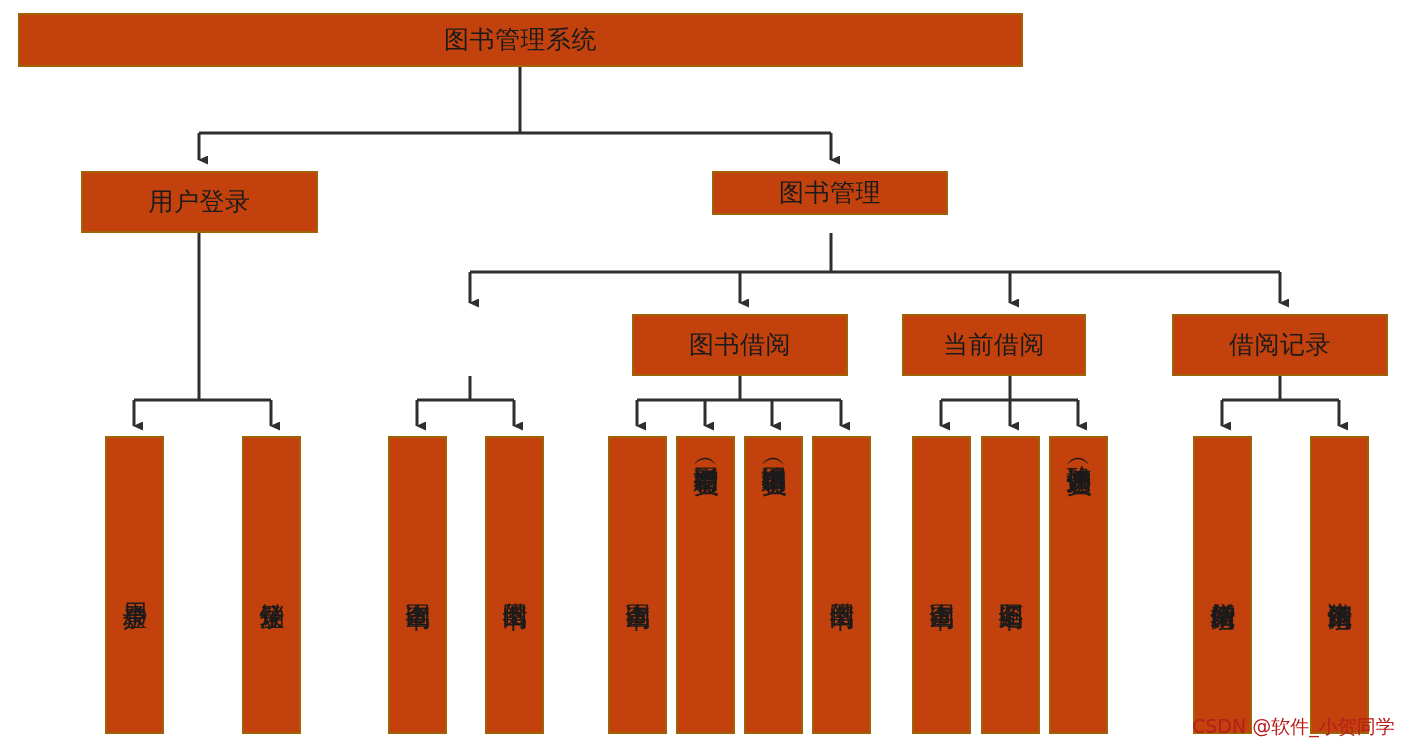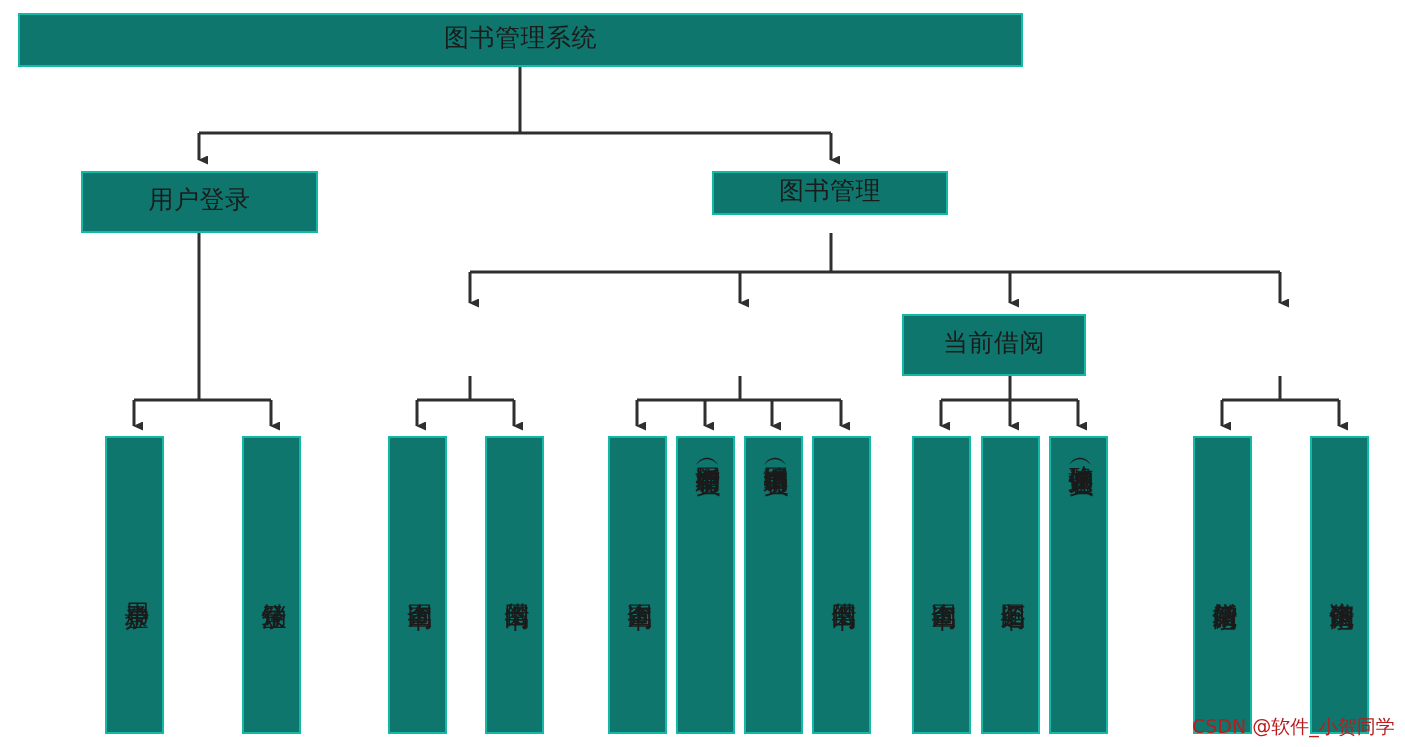--- a/index.html
+++ b/index.html
@@ -22,28 +22,27 @@
     position: absolute;
     left: 0;
     top: 0;
     width: 1405px;
     height: 747px;
     pointer-events: none;
   }
   .node {
     position: absolute;
     box-sizing: border-box;
-    background: #0f766e;
-    border: 2px solid #14b8a6;
+    background: #c2410c;
+    border: 2px solid #a16207;
     display: flex;
     align-items: center;
     justify-content: center;
     color: #1b1b1b;
     z-index: 2;
-    font-family: Liberation Mono, monospace;
   }
   .node-label {
     display: block;
     line-height: 1.18;
     letter-spacing: 0.5px;
     white-space: nowrap;
   }
   
   .node.horiz .node-label {
     font-size: 25px;
@@ -142,25 +141,31 @@
 
   <div class="node horiz" style="left:81px; top:171px; width:237px; height:62px;">
     <span class="node-label">用户登录</span>
   </div>
 
   <div class="node horiz" style="left:712px; top:171px; width:236px; height:44px;">
     <span class="node-label">图书管理</span>
   </div>
 
 
+  <div class="node horiz" style="left:632px; top:314px; width:216px; height:62px;">
+    <span class="node-label">图书借阅</span>
+  </div>
 
   <div class="node horiz" style="left:902px; top:314px; width:184px; height:62px;">
     <span class="node-label">当前借阅</span>
   </div>
 
+  <div class="node horiz" style="left:1172px; top:314px; width:216px; height:62px;">
+    <span class="node-label">借阅记录</span>
+  </div>
 
   <div class="node vert centered" style="left:105px; top:436px; width:59px; height:298px;">
     <span class="node-label">用户登录</span>
   </div>
 
   <div class="node vert centered" style="left:242px; top:436px; width:59px; height:298px;">
     <span class="node-label">注销登录</span>
   </div>
 
   <div class="node vert centered" style="left:388px; top:436px; width:59px; height:298px;">

